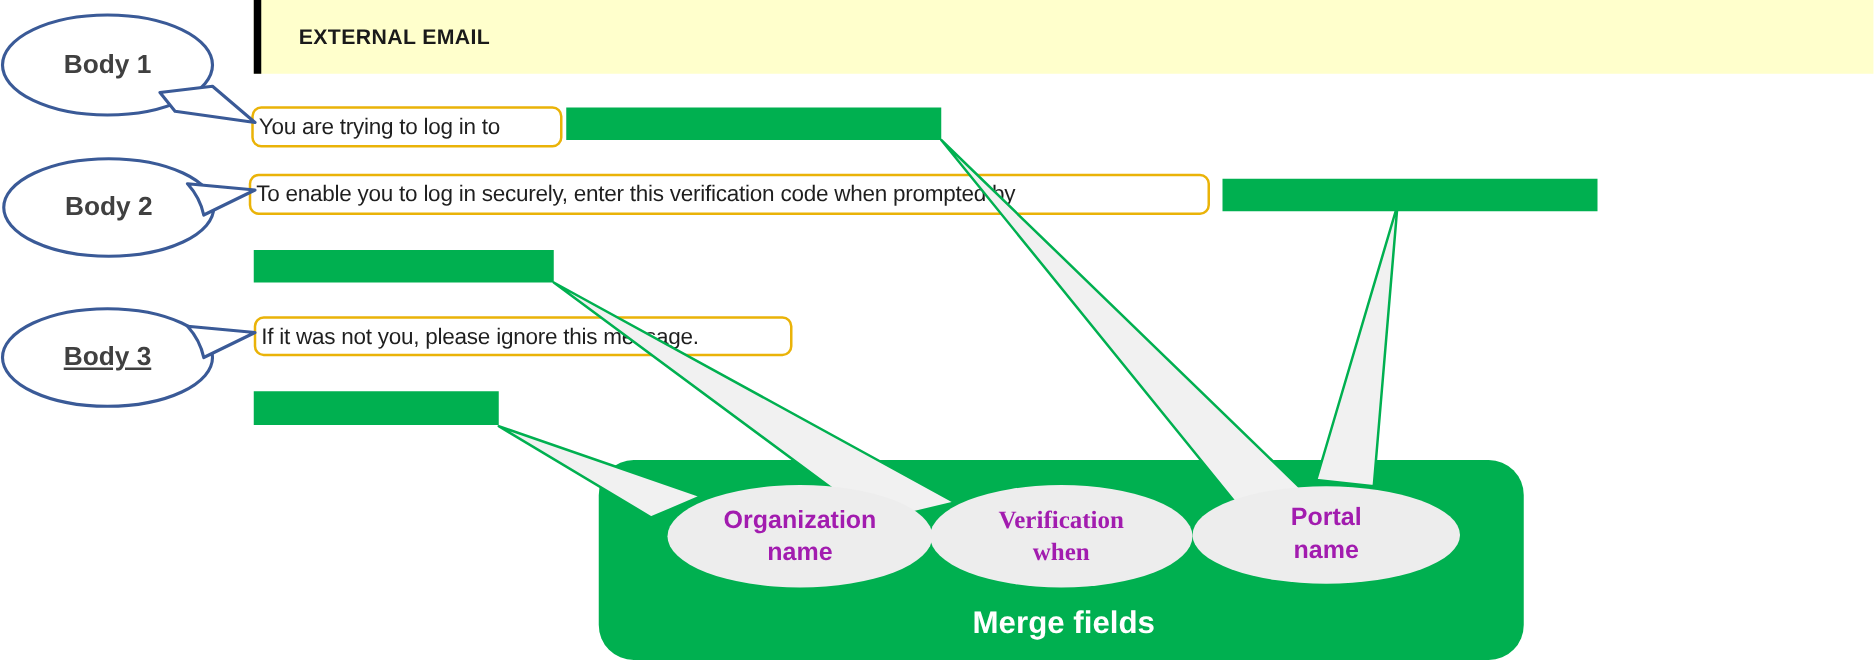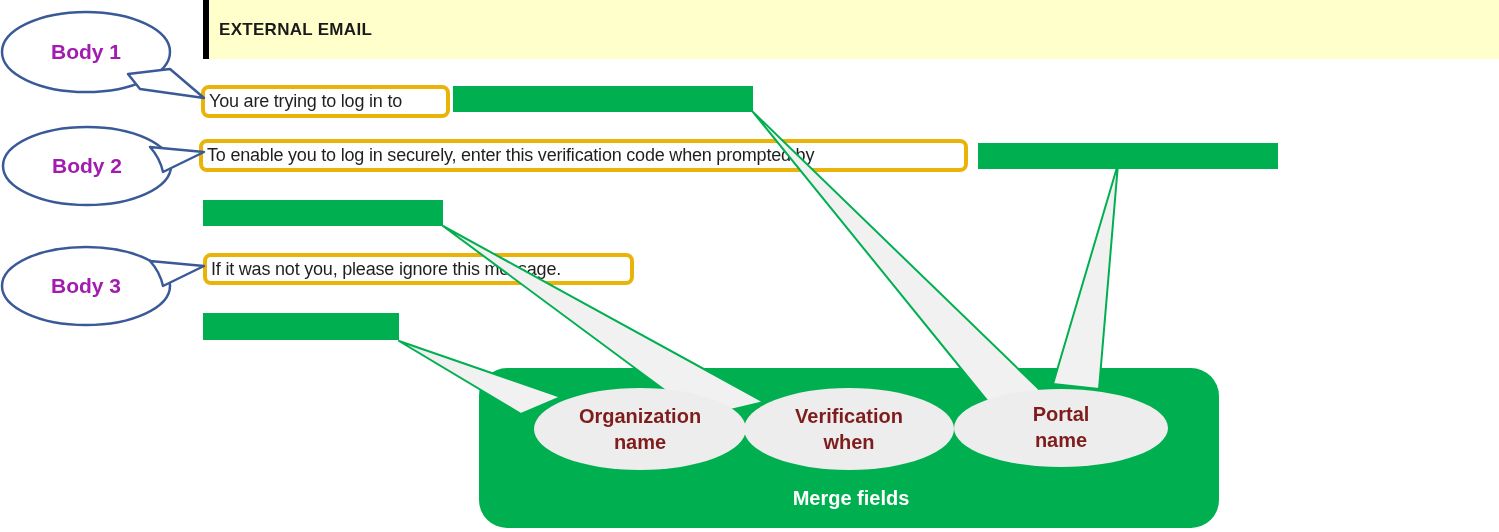--- a/index.html
+++ b/index.html
@@ -3,36 +3,36 @@
 <meta charset="utf-8">
 <style>
   html,body{margin:0;padding:0;background:#ffffff;}
   .stage{
     position:relative;width:1499px;height:532px;overflow:hidden;background:#fff;
     font-family:"Liberation Sans",sans-serif;color:#1a1a1a;
   }
   
   .banner{position:absolute;left:203px;top:0;width:1296px;height:59px;background:#FFFFCC;display:flex;align-items:center;}
   .banner-bar{position:absolute;left:0;top:0;width:6px;height:59px;background:#000;}
-  .banner-label{margin-left:16px;font-weight:bold;font-size:17px;letter-spacing:.3px;color:#1a1a1a;}
+  .banner-label{margin-left:36px;font-weight:bold;font-size:17px;letter-spacing:.3px;color:#1a1a1a;}
   
   .tbox{
-    position:absolute;border:4px solid #eab308;border-radius:8px;background:#fff;
+    position:absolute;border:2px solid #eab308;border-radius:8px;background:#fff;
     display:flex;align-items:center;font-size:18px;letter-spacing:-0.2px;white-space:nowrap;
     color:#1f1f1f;padding-left:4px;box-sizing:border-box;z-index:1;
   }
   
   .grect{position:absolute;background:#00B050;z-index:3;}
   
   .shapes{position:absolute;left:0;top:0;z-index:2;}
   
   .olabel{position:absolute;display:flex;align-items:center;justify-content:center;z-index:4;text-align:center;}
-  .body-label{font-weight:bold;font-size:21px;color:#a21caf;}
-  .field-label{flex-direction:column;font-weight:bold;font-size:20px;line-height:26px;color:#7f1d1d;}
-  .panel-title{font-weight:bold;font-size:20px;color:#ffffff;text-align:center;}
+  .body-label{font-weight:bold;font-size:21px;color:#404040;}
+  .field-label{flex-direction:column;font-weight:bold;font-size:20px;line-height:26px;color:#a21caf;}
+  .panel-title{font-weight:bold;font-size:25px;color:#ffffff;text-align:center;}
 </style>
 </head>
 <body>
 
 <div class="stage">
 
   <div class="banner">
     <div class="banner-bar"></div>
     <span class="banner-label">EXTERNAL EMAIL</span>
   </div>
@@ -72,27 +72,27 @@
     </g>
   </svg>
 
   <div class="grect" style="left:453px;top:86px;width:300px;height:26px;"></div>
   <div class="grect" style="left:978px;top:143px;width:300px;height:26px;"></div>
   <div class="grect" style="left:203px;top:200px;width:240px;height:26px;"></div>
   <div class="grect" style="left:203px;top:313px;width:196px;height:27px;"></div>
 
   <div class="olabel body-label" style="left:16px;top:37px;width:140px;height:30px;">Body 1</div>
   <div class="olabel body-label" style="left:17px;top:151px;width:140px;height:30px;text-align:center;">Body 2</div>
-  <div class="olabel body-label" style="left:16px;top:271px;width:140px;height:30px;">Body 3</div>
+  <div class="olabel body-label" style="left:16px;top:271px;width:140px;height:30px;text-decoration:underline;">Body 3</div>
 
   <div class="olabel field-label" style="left:534px;top:395px;width:212px;height:68px;">
     <span>Organization</span>
     <span>name</span>
   </div>
-  <div class="olabel field-label" style="left:744px;top:395px;width:210px;height:68px;">
+  <div class="olabel field-label" style="left:744px;top:395px;width:210px;height:68px;font-family:Liberation Serif, serif;">
     <span>Verification</span>
     <span>when</span>
   </div>
   <div class="olabel field-label" style="left:954px;top:394px;width:214px;height:66px;align-items:center;">
     <span>Portal</span>
     <span>name</span>
   </div>
 
   <div class="olabel panel-title" style="left:701px;top:482px;width:300px;height:32px;">Merge fields</div>
 

